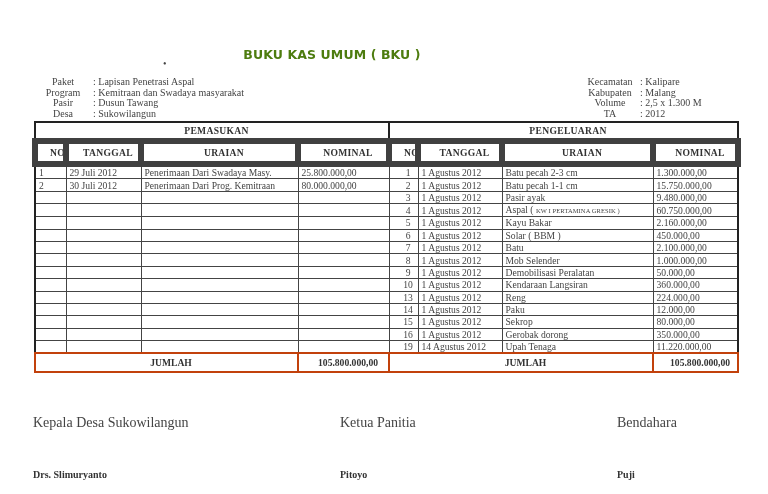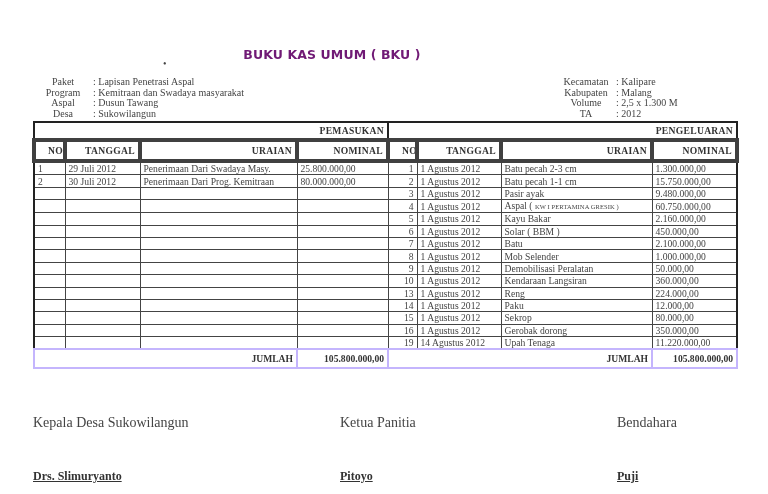--- a/index.html
+++ b/index.html
@@ -1,59 +1,59 @@
 <!DOCTYPE html>
 <html><head>
 <meta charset="utf-8">
 <style>
   html, body { margin:0; padding:0; background:#ffffff; }
   body { width:768px; height:494px; position:relative; overflow:hidden; font-family:"Liberation Serif", serif; color:#333; }
-  .title { position:absolute; top:47px; left:0; width:664px; text-align:center; font-family:"DejaVu Sans", sans-serif; font-weight:bold; font-size:12.5px; color:#701a75; letter-spacing:0.1px; }
+  .title { position:absolute; top:47px; left:0; width:664px; text-align:center; font-family:"DejaVu Sans", sans-serif; font-weight:bold; font-size:12.5px; color:#4d7c0f; letter-spacing:0.1px; }
   .dot { position:absolute; top:58px; left:163px; font-size:10px; color:#444; }
   .meta { position:absolute; font-size:10px; line-height:10.5px; color:#444; }
   .meta .row { display:flex; white-space:nowrap;text-align:center; }
   .meta .k { display:inline-block; }
   .meta-left { top:77px; left:33px; }
   .meta-left .k { width:60px; }
   .meta-right { top:77px; left:556px; }
-  .meta-right .k { width:60px; }
+  .meta-right .k { width:60px;margin-left:24px; }
 
   .grid { position:absolute; left:32px; top:121px; width:703px; height:291px; }
   table { border-collapse:collapse; table-layout:fixed; width:100%; font-size:9.6px; color:#444; }
   td, th { border:1px solid #444; padding:0 3px; height:11.4px; line-height:11px; white-space:nowrap; overflow:hidden; }
   th { font-weight:bold; font-size:9.6px; letter-spacing:0.3px; color:#333; }
   .band th { height:15px; border:2px solid #222; }
-  .hdr th { height:17px; border:4px solid #404040; }
-  .sum td { height:17px; border:2px solid #c4b5fd; font-weight:bold; font-size:9.6px; color:#333; }
-  .c { text-align:right;padding-left:12px; }
+  .hdr th { height:17px; border:6px solid #404040; }
+  .sum td { height:17px; border:2px solid #c2410c; font-weight:bold; font-size:9.6px; color:#333; }
+  .c { text-align:center;padding-left:12px; }
   .r { text-align:left; }
   .l { text-align:left; }
   .small { font-size:6.5px; letter-spacing:0.1px; }
   .outer { border:2px solid #222; }
 
   .sig { position:absolute; font-size:14px; color:#444; }
-  .sig-name { position:absolute; font-size:12px; font-weight:bold; color:#333; text-decoration:underline; }
+  .sig-name { position:absolute; font-size:10px; font-weight:bold; color:#333; }
 </style>
 </head>
 <body>
 
 <div class="title">BUKU KAS UMUM ( BKU )</div>
 <div class="dot">•</div>
 
 <div class="meta meta-left">
   <div class="row">
       <span class="k">Paket</span>
       <span>: Lapisan Penetrasi Aspal</span>
     </div>
   <div class="row">
       <span class="k">Program</span>
       <span>: Kemitraan dan Swadaya masyarakat</span>
     </div>
   <div class="row">
-      <span class="k">Aspal</span>
+      <span class="k">Pasir</span>
       <span>: Dusun Tawang</span>
     </div>
   <div class="row">
       <span class="k">Desa</span>
       <span>: Sukowilangun</span>
     </div>
 </div>
 
 <div class="meta meta-right">
   <div class="row">

